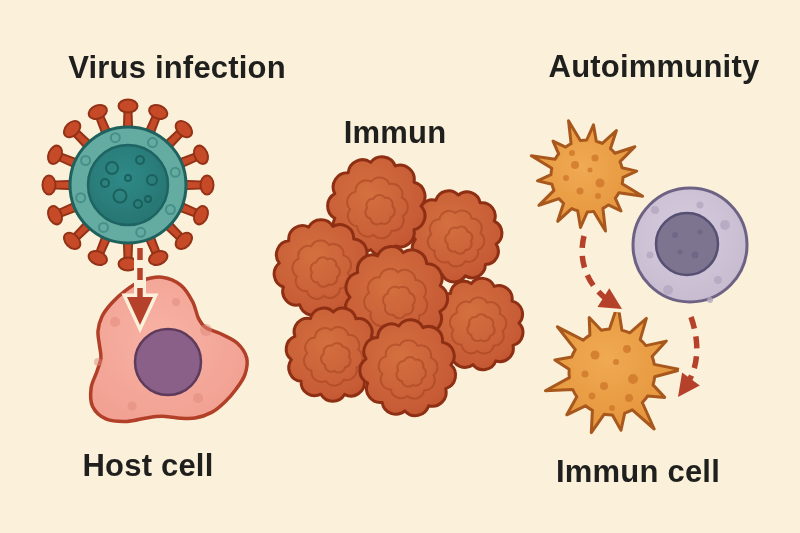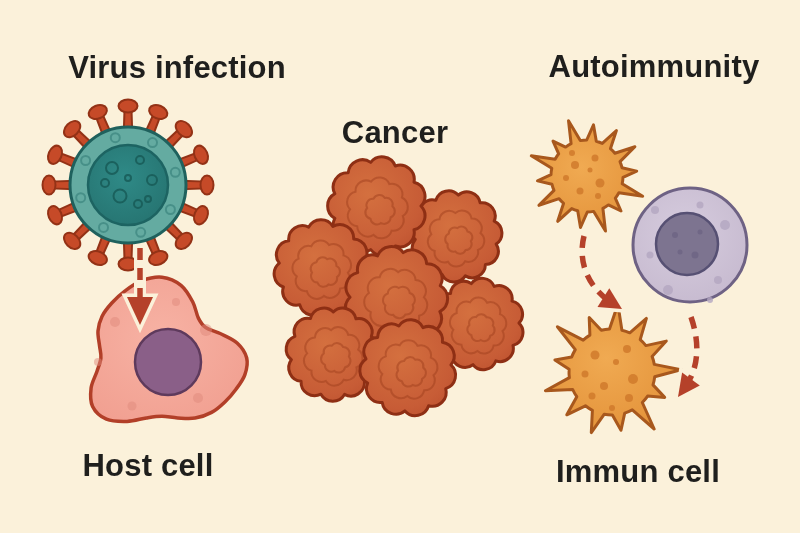--- a/index.html
+++ b/index.html
@@ -219,17 +219,17 @@
     </g>
     <g>
       <path class="pathhalo" d="M691,317 C700,343 699,368 685,387"></path>
       <polygon class="headhalo" points="678,397 682.1,372.5 699.8,385.5"></polygon>
       <path class="arrowline" d="M691,317 C700,343 699,368 685,387"></path>
       <polygon class="arrowhead" points="678,397 682.1,372.5 699.8,385.5"></polygon>
     </g>
   </svg>
 
   <div class="label" style="left:177px;top:52px;">Virus infection</div>
-  <div class="label" style="left:395px;top:117px;">Cancer</div>
+  <div class="label" style="left:395px;top:117px;">Immun</div>
   <div class="label" style="left:654px;top:51px;">Autoimmunity</div>
   <div class="label" style="left:148px;top:450px;">Host cell</div>
   <div class="label" style="left:638px;top:456px;">Immun cell</div>
 </div>
 
 </body></html>

